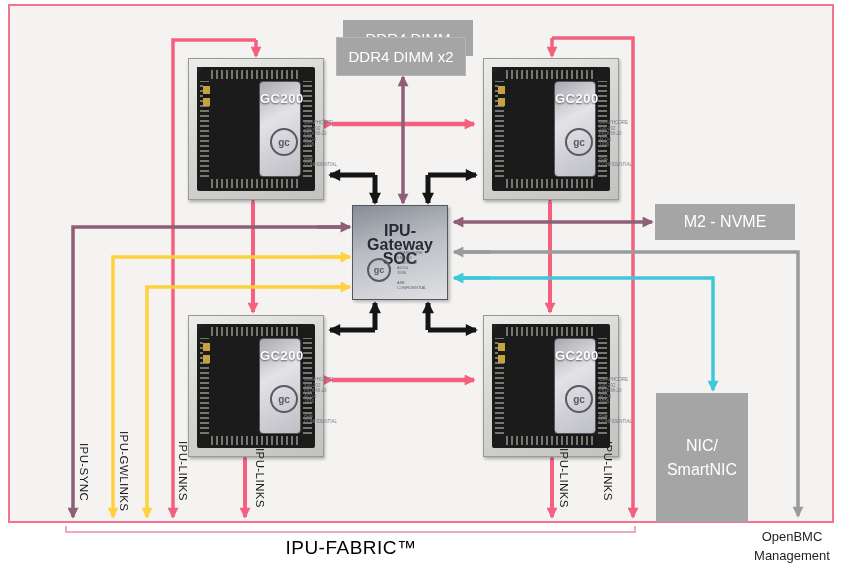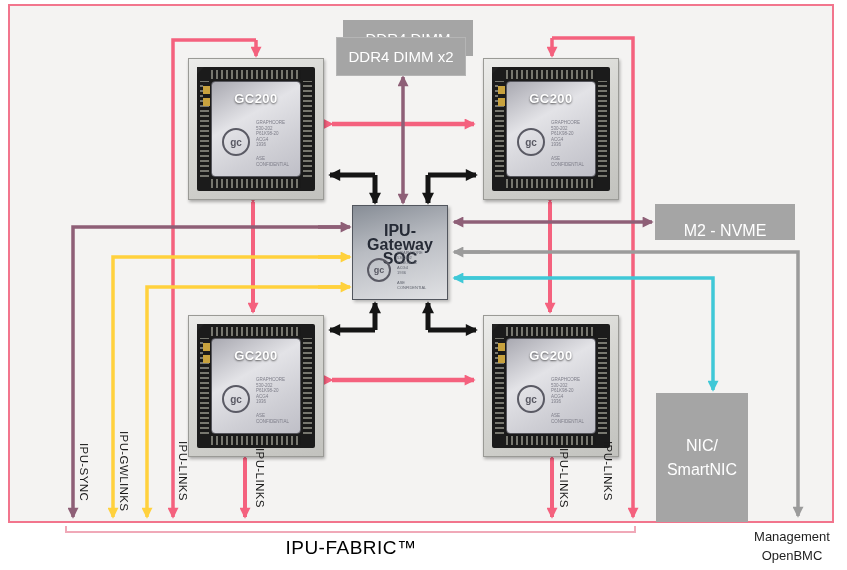--- a/index.html
+++ b/index.html
@@ -7,39 +7,39 @@
          font-family:"Liberation Sans",sans-serif;}
   .frame{position:absolute;left:8px;top:4px;width:826px;height:519px;box-sizing:border-box;
          border:2px solid #f2758d;background:#f4f3f2;}
   .wires{position:absolute;left:0;top:0;width:847px;height:570px;pointer-events:none;}
 
   
   .gbox{position:absolute;background:#a5a5a5;color:#fff;display:flex;align-items:center;
         justify-content:center;text-align:center;}
   .ddr4-back{left:343px;top:20px;width:130px;height:36px;font-size:15px;}
   .ddr4-front{left:337px;top:38px;width:128px;height:37px;font-size:15px;box-shadow:0 0 0 1px #b5b5b5;}
-  .m2{left:655px;top:204px;width:140px;height:36px;font-size:16px;align-items:flex-end;}
+  .m2{left:655px;top:204px;width:140px;height:36px;font-size:16px;}
   .nic{left:656px;top:393px;width:92px;height:129px;font-size:16px;line-height:24px;flex-direction:column;}
 
   
   .chip{position:absolute;width:134px;height:140px;background:linear-gradient(155deg,#ececea 0%,#d6d6d2 45%,#c2c2be 100%);
         border:1px solid #9a9a96;box-shadow:1px 2px 3px rgba(0,0,0,0.3);}
   .chip-tl{left:188px;top:58px;}  .chip-tr{left:483px;top:58px;}
   .chip-bl{left:188px;top:315px;} .chip-br{left:483px;top:315px;}
   .chip-black{position:absolute;inset:8px;background:#1b1b1b;border-radius:2px;}
   .corner{position:absolute;left:0;top:0;width:0;height:0;border-left:7px solid #222;border-bottom:7px solid transparent;}
   .pins{position:absolute;background:repeating-linear-gradient(90deg,#77776f 0 2px,#191919 2px 5px);}
   .pt{left:14px;right:14px;top:3px;height:9px;}
   .pb{left:14px;right:14px;bottom:3px;height:9px;}
   .pl{top:14px;bottom:14px;left:3px;width:9px;background:repeating-linear-gradient(0deg,#77776f 0 2px,#191919 2px 5px);}
   .pr{top:14px;bottom:14px;right:3px;width:9px;background:repeating-linear-gradient(0deg,#77776f 0 2px,#191919 2px 5px);}
   .cap{position:absolute;left:6px;top:15px;width:7px;height:24px;
        background:repeating-linear-gradient(0deg,#c8a23e 0 8px,#1b1b1b 8px 12px);}
   .die{position:absolute;inset:14px;background:linear-gradient(150deg,#a9a9b1 0%,#e3e3e7 38%,#cfcfd5 70%,#bfbfc7 100%);
-       border:1px solid #55555c;border-radius:4px;}
+       border:1px solid #55555c;border-radius:4px;margin-left:48px;}
   .die-title{margin-top:9px;text-align:center;font-size:13px;font-weight:bold;color:#fff;
              text-shadow:0 1px 2px rgba(0,0,0,0.6);letter-spacing:0.5px;}
   .logo{position:absolute;width:24px;height:24px;border:2px solid #5a5a64;border-radius:50%;
         display:flex;align-items:center;justify-content:center;font-size:10px;font-weight:bold;color:#5a5a64;}
   .die .logo{left:10px;top:46px;}
   .meta{position:absolute;font-size:4.5px;line-height:5.5px;color:#7d7d88;white-space:pre-line;}
   .die .m1{left:44px;top:38px;} .die .m2b{left:44px;top:74px;}
 
   
   .soc{position:absolute;left:352px;top:205px;width:96px;height:95px;box-sizing:border-box;
@@ -275,17 +275,17 @@
   <div class="vlabel" style="left:78px;top:443px">IPU-SYNC</div>
   <div class="vlabel" style="left:118px;top:431px">IPU-GWLINKS</div>
   <div class="vlabel" style="left:177px;top:441px">IPU-LINKS</div>
   <div class="vlabel" style="left:254px;top:448px">IPU-LINKS</div>
   <div class="vlabel" style="left:558px;top:448px">IPU-LINKS</div>
   <div class="vlabel" style="left:602px;top:441px">IPU-LINKS</div>
 
   <div class="fabric-bracket"></div>
   <div class="fabric-title">IPU-FABRIC™</div>
   <div class="openbmc">
+    <div>OpenBMC</div>
     <div>Management</div>
-    <div>OpenBMC</div>
   </div>
 
 </div>
 
 </body></html>

